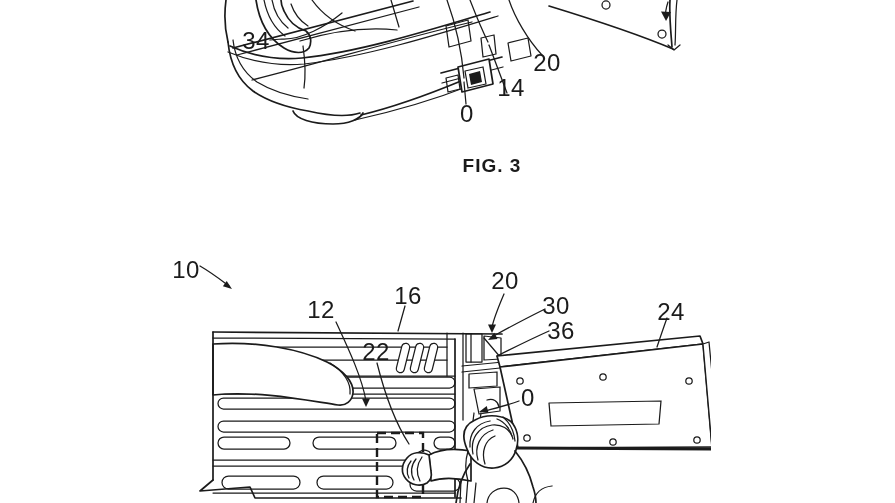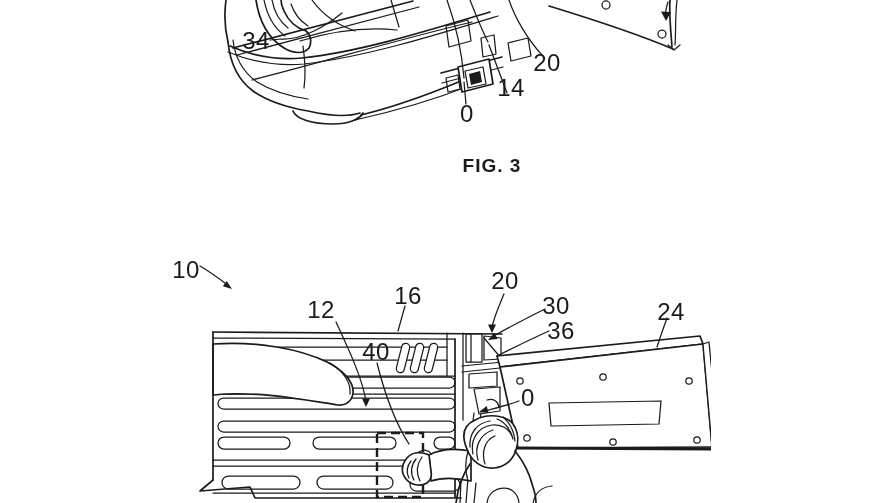--- a/index.html
+++ b/index.html
@@ -198,20 +198,20 @@
 
   <div class="ref" style="left:256px;top:41px">34</div>
   <div class="ref" style="left:467px;top:114px">0</div>
   <div class="ref" style="left:511px;top:88px">14</div>
   <div class="ref" style="left:547px;top:63px">20</div>
   <div class="caption" style="left:492px;top:166px">FIG. 3</div>
 
   <div class="ref" style="left:186px;top:270px">10</div>
   <div class="ref" style="left:321px;top:310px">12</div>
   <div class="ref" style="left:408px;top:296px">16</div>
-  <div class="ref" style="left:376px;top:352px">40</div>
+  <div class="ref" style="left:376px;top:352px">22</div>
   <div class="ref" style="left:505px;top:281px">20</div>
   <div class="ref" style="left:556px;top:306px">30</div>
   <div class="ref" style="left:561px;top:331px">36</div>
   <div class="ref" style="left:671px;top:312px">24</div>
   <div class="ref" style="left:528px;top:398px">0</div>
 
 </div>
 
 </body></html>

